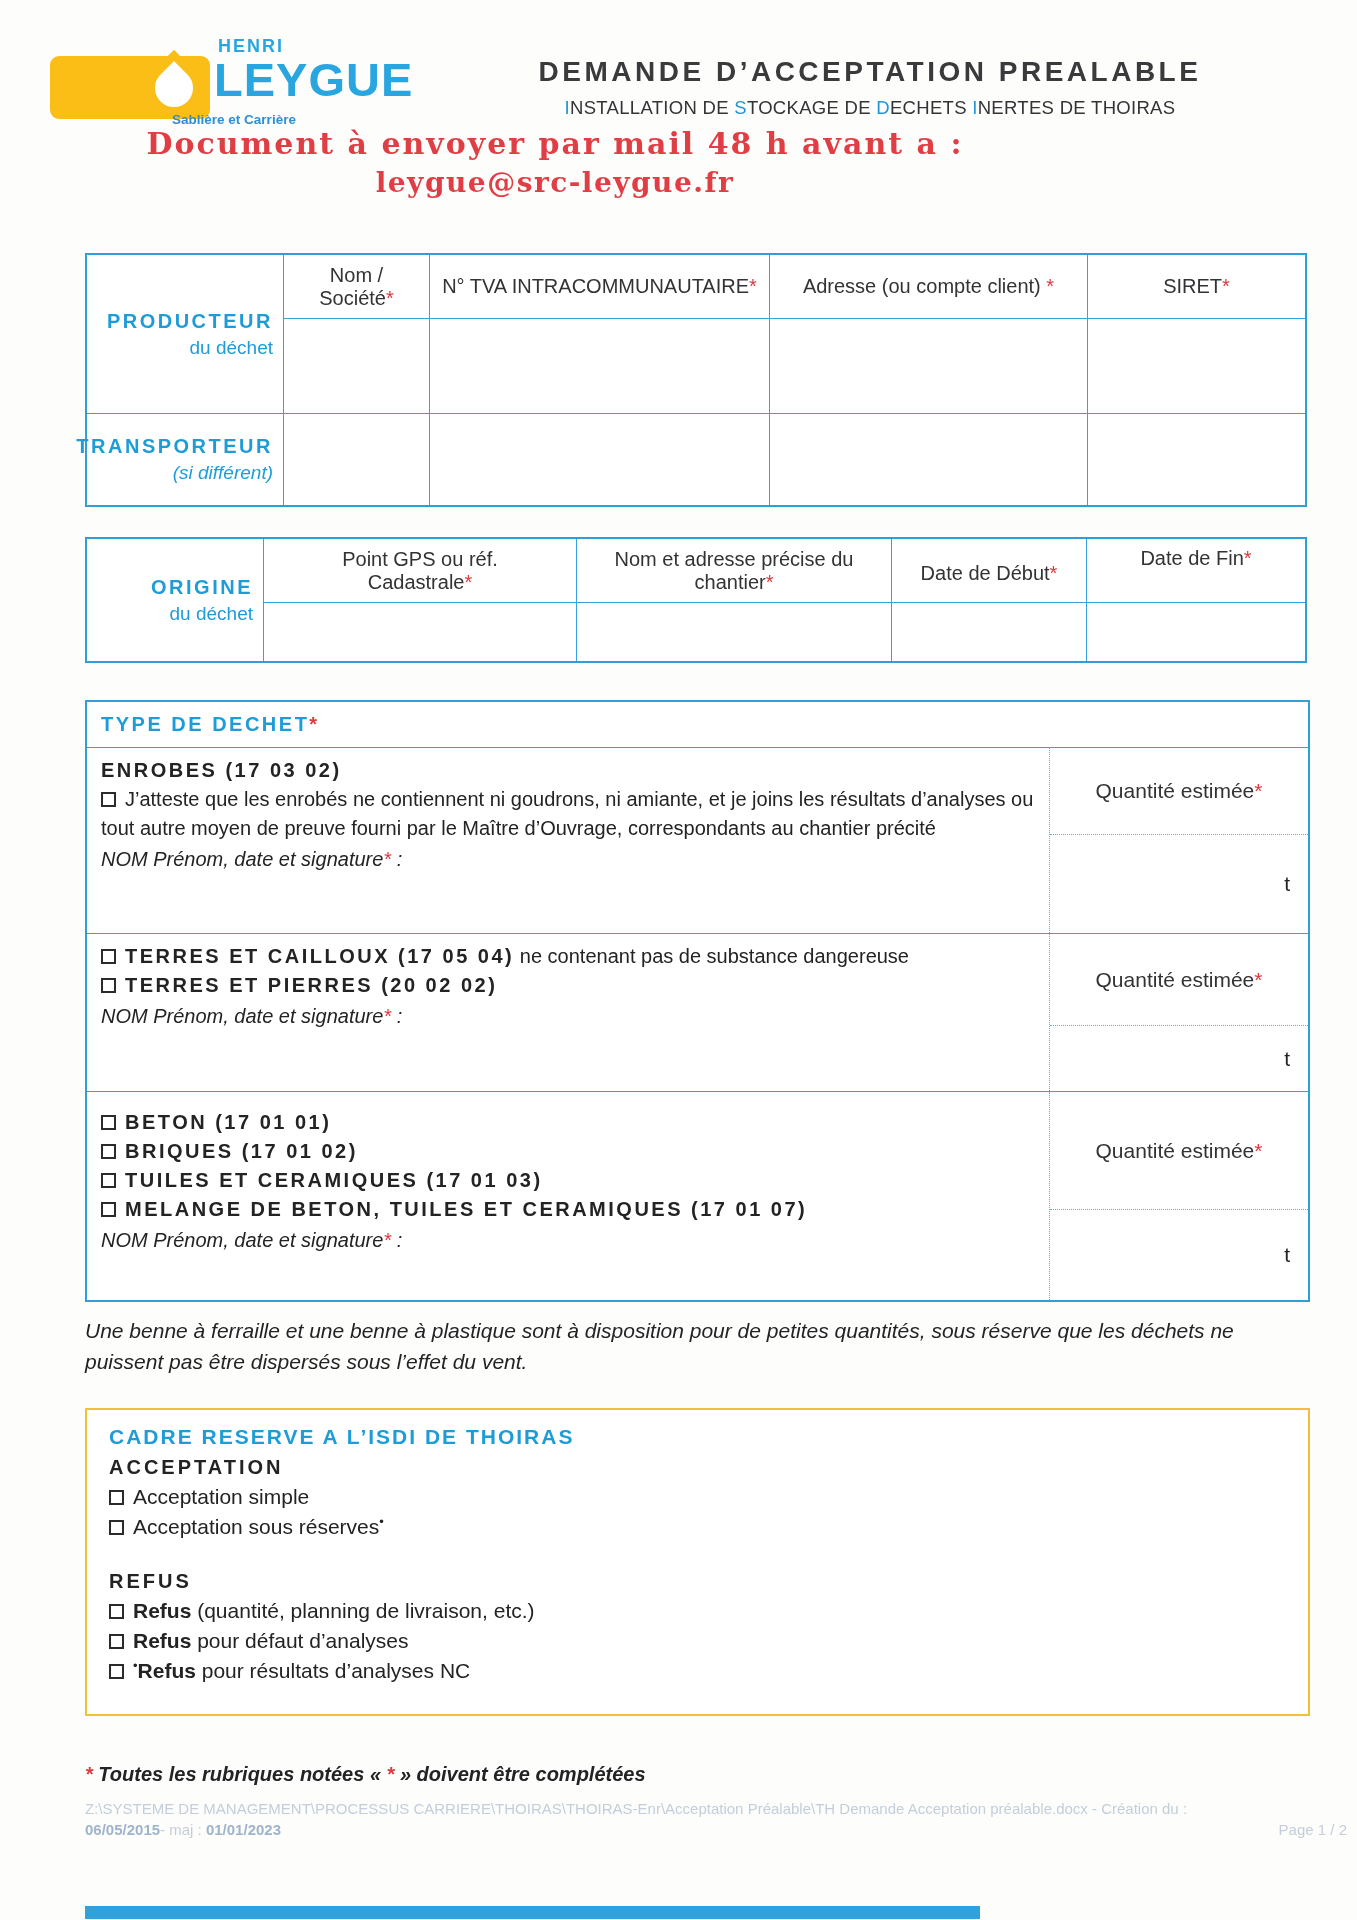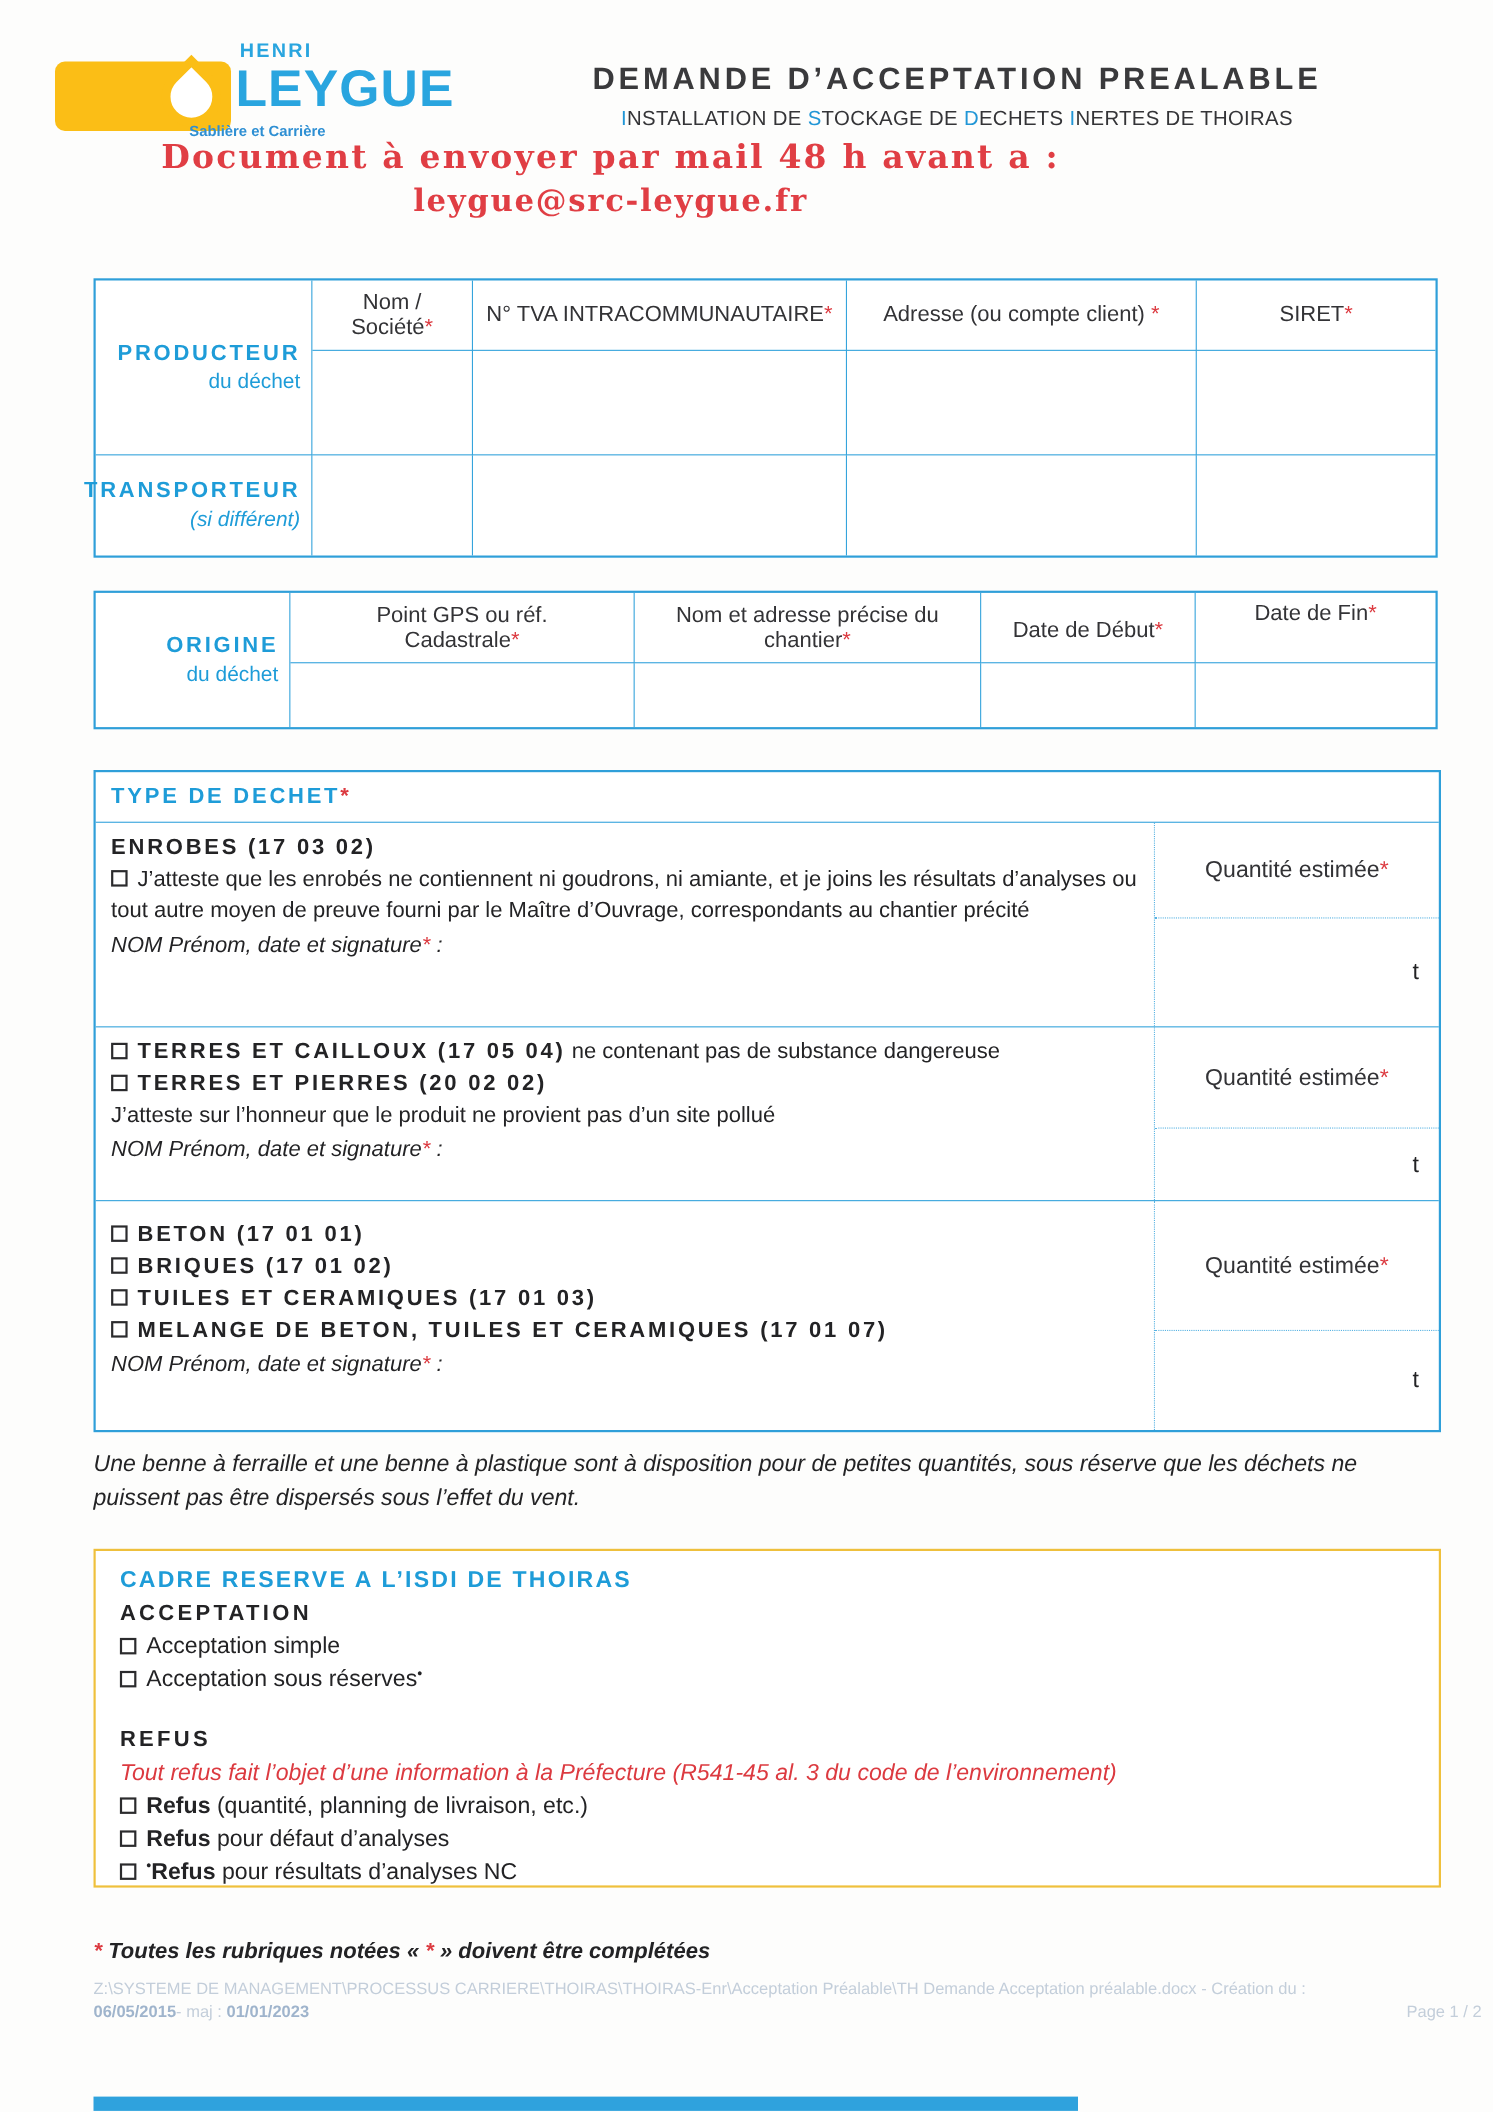--- a/index.html
+++ b/index.html
@@ -173,21 +173,20 @@
       <div class="wqcell">
           <span>t</span>
         </div>
     </div>
   </div>
 
   <div class="wrow" style="height:158px;">
     <div class="wmain">
       <div class="whead"><span class="cb"></span><span>TERRES ET CAILLOUX (17 05 04)</span><span style="font-weight:normal;letter-spacing:0;font-size:20px;"> ne contenant pas de substance dangereuse</span></div>
       <div class="whead"><span class="cb"></span><span>TERRES ET PIERRES (20 02 02)</span></div>
-      <div class="wtext">J’atteste sur l’honneur que le produit ne provient pas d’un site pollué</div>
       <div class="wnom"><span>NOM Prénom, date et signature</span><span class="star">*</span><span> :</span></div>
     </div>
     <div class="wqty">
       <div class="wqhead" style="height:92px;">
           <span><span>Quantité estimée</span><span class="star">*</span></span>
         </div>
       <div class="wqcell">
           <span>t</span>
         </div>
     </div>
@@ -214,21 +213,20 @@
 
 <div class="note">Une benne à ferraille et une benne à plastique sont à disposition pour de petites quantités, sous réserve que les déchets ne puissent pas être dispersés sous l’effet du vent.</div>
 
 <div class="ybox">
   <div class="ybox-title">CADRE RESERVE A L’ISDI DE THOIRAS</div>
   <div class="ybox-h">ACCEPTATION</div>
   <div class="opt"><span class="cb"></span><span>Acceptation simple</span></div>
   <div class="opt"><span class="cb"></span><span>Acceptation sous réserves</span><sup class="dot">•</sup></div>
   <div class="gap"></div>
   <div class="ybox-h">REFUS</div>
-  <div class="refus-note">Tout refus fait l’objet d’une information à la Préfecture (R541-45 al. 3 du code de l’environnement)</div>
   <div class="opt"><span class="cb"></span><b>Refus</b><span> (quantité, planning de livraison, etc.)</span></div>
   <div class="opt"><span class="cb"></span><b>Refus</b><span> pour défaut d’analyses</span></div>
   <div class="opt"><span class="cb"></span><sup class="dot">•</sup><b>Refus</b><span> pour résultats d’analyses NC</span></div>
 </div>
 
 <div class="footnote"><span class="star">*</span><span> Toutes les rubriques notées « </span><span class="star">*</span><span> » doivent être complétées</span></div>
 
 <div class="pfooter">
   <div>Z:\SYSTEME DE MANAGEMENT\PROCESSUS CARRIERE\THOIRAS\THOIRAS-Enr\Acceptation Préalable\TH Demande Acceptation préalable.docx - Création du :</div>
   <div class="row2">

